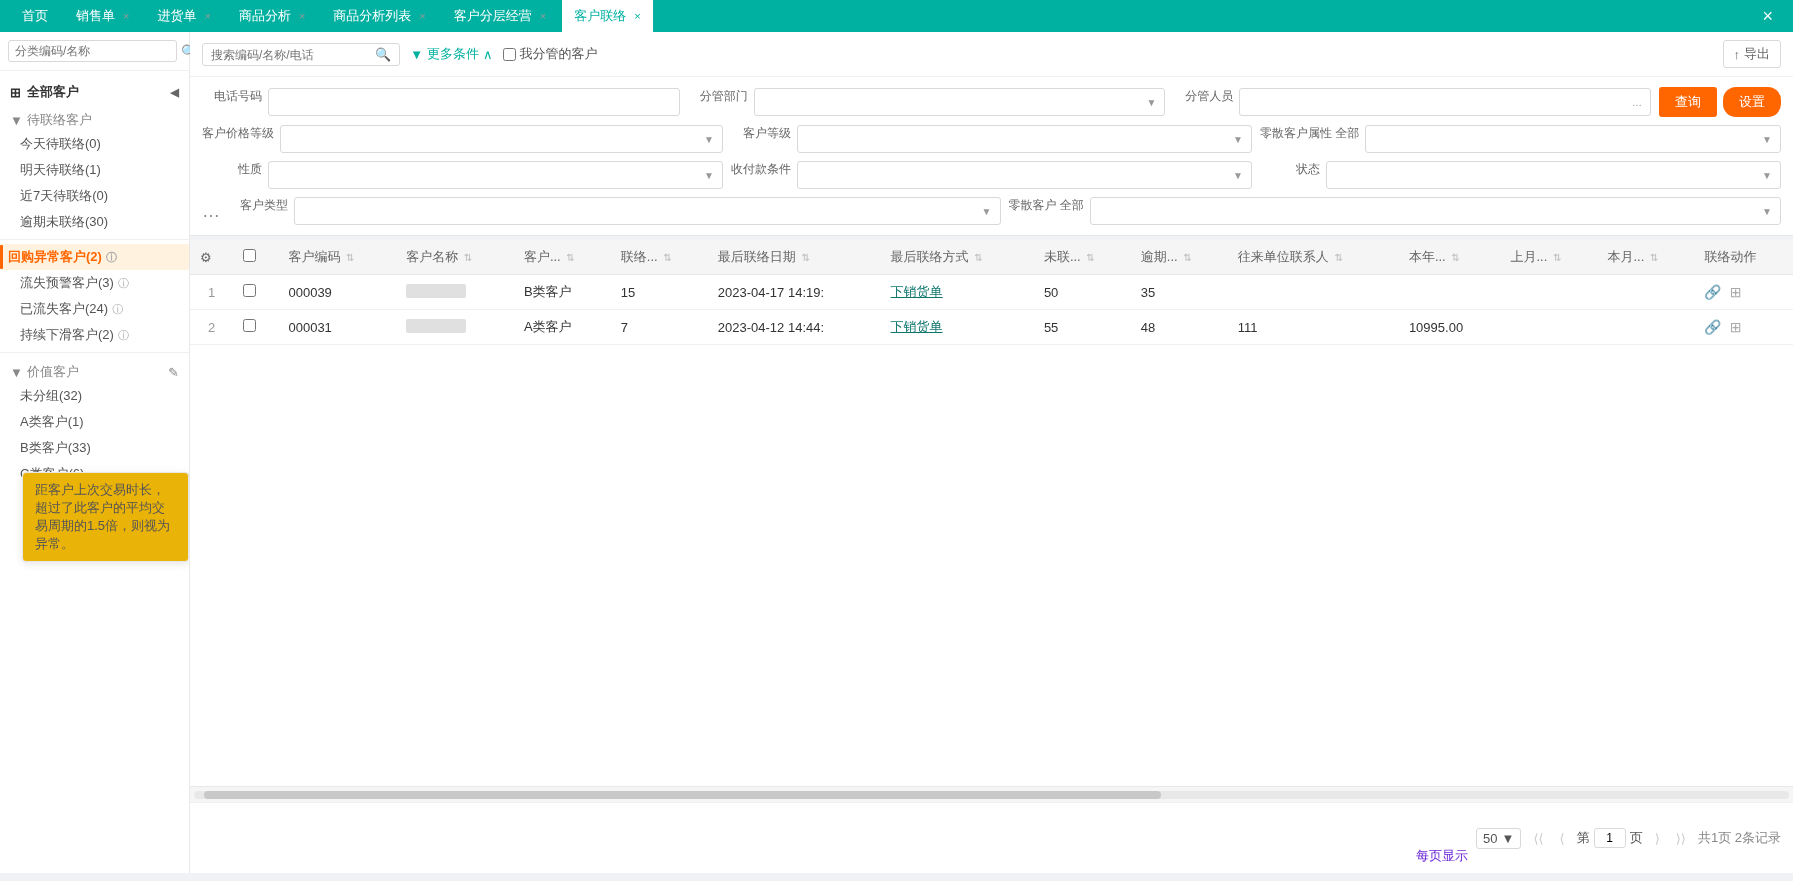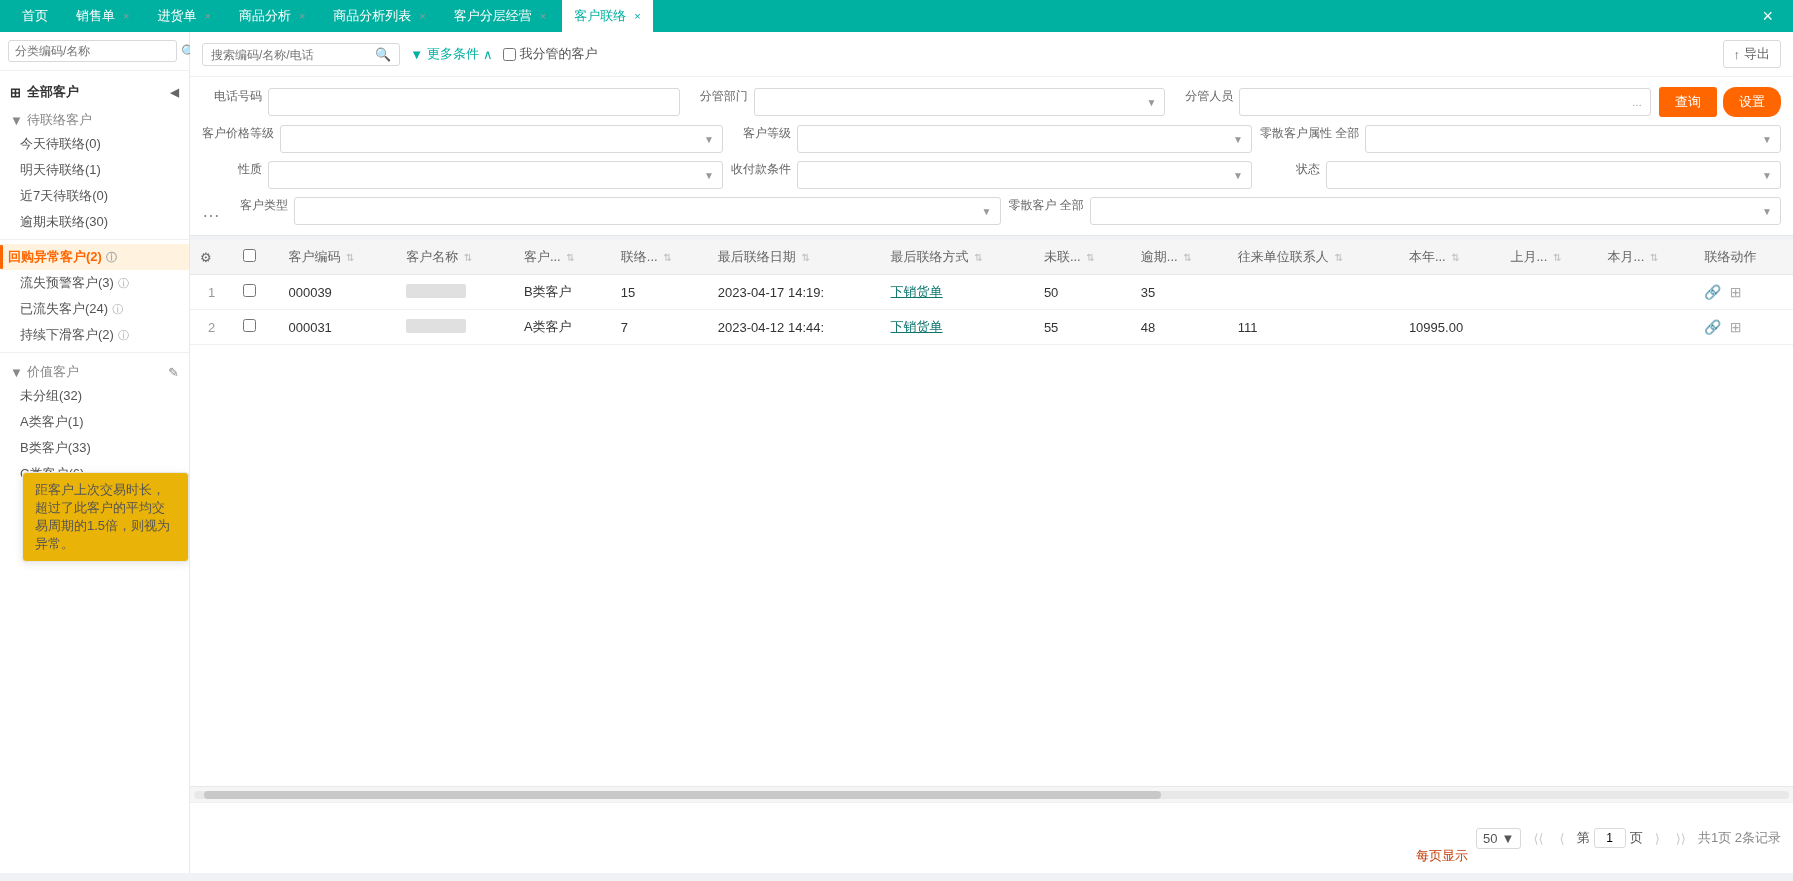--- a/index.html
+++ b/index.html
@@ -155,21 +155,21 @@
       width: 60%; height: 8px; background: #c8c8c8; border-radius: 4px;
       position: absolute; left: 10px;
     }
 
     
     .pagination {
       display: flex; align-items: center; justify-content: flex-end;
       padding: 8px 12px; background: white; border-top: 1px solid #f0f0f0;
       gap: 8px; font-size: 12px; color: #555; flex-shrink: 0;
     }
-    .page-size-label { color: #c2410c; margin-top: 36px; }
+    .page-size-label { color: #6d28d9; margin-top: 36px; }
     .page-size-select {
       border: 1px solid #d9d9d9; border-radius: 3px;
       padding: 2px 6px; font-size: 12px; cursor: pointer;
       display: flex; align-items: center; gap: 4px;
     }
     .page-nav-btn { cursor: pointer; color: #666; padding: 2px 4px; }
     .page-nav-btn.disabled { color: #ccc; cursor: default; }
     .page-info { display: flex; align-items: center; gap: 4px; }
     .page-input {
       width: 32px; text-align: center; border: 1px solid #d9d9d9;

